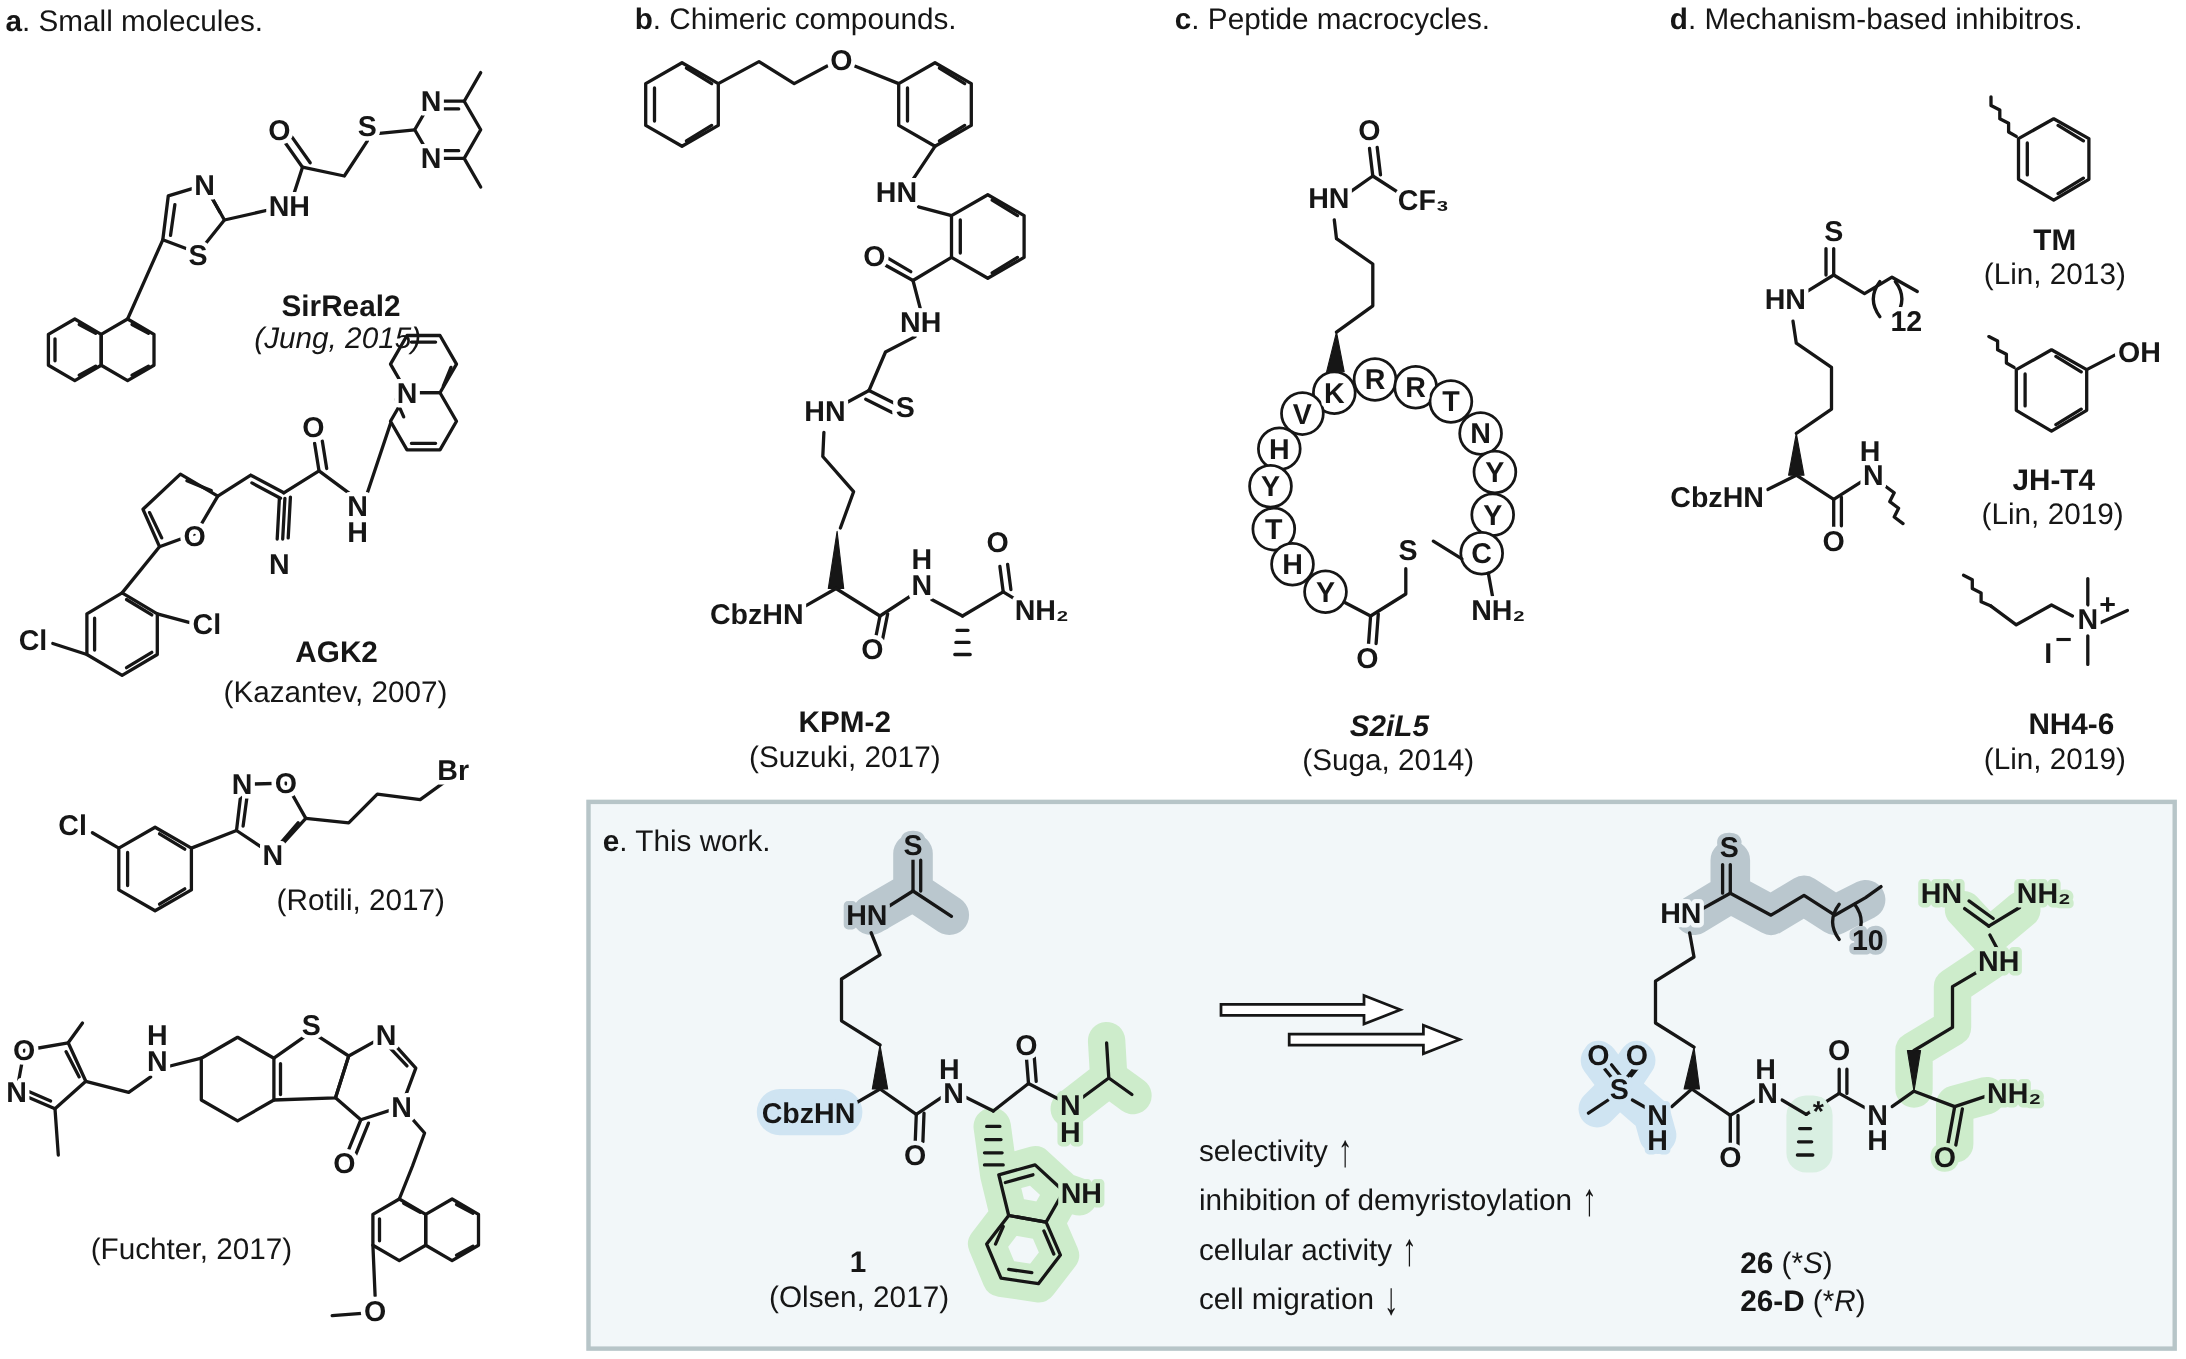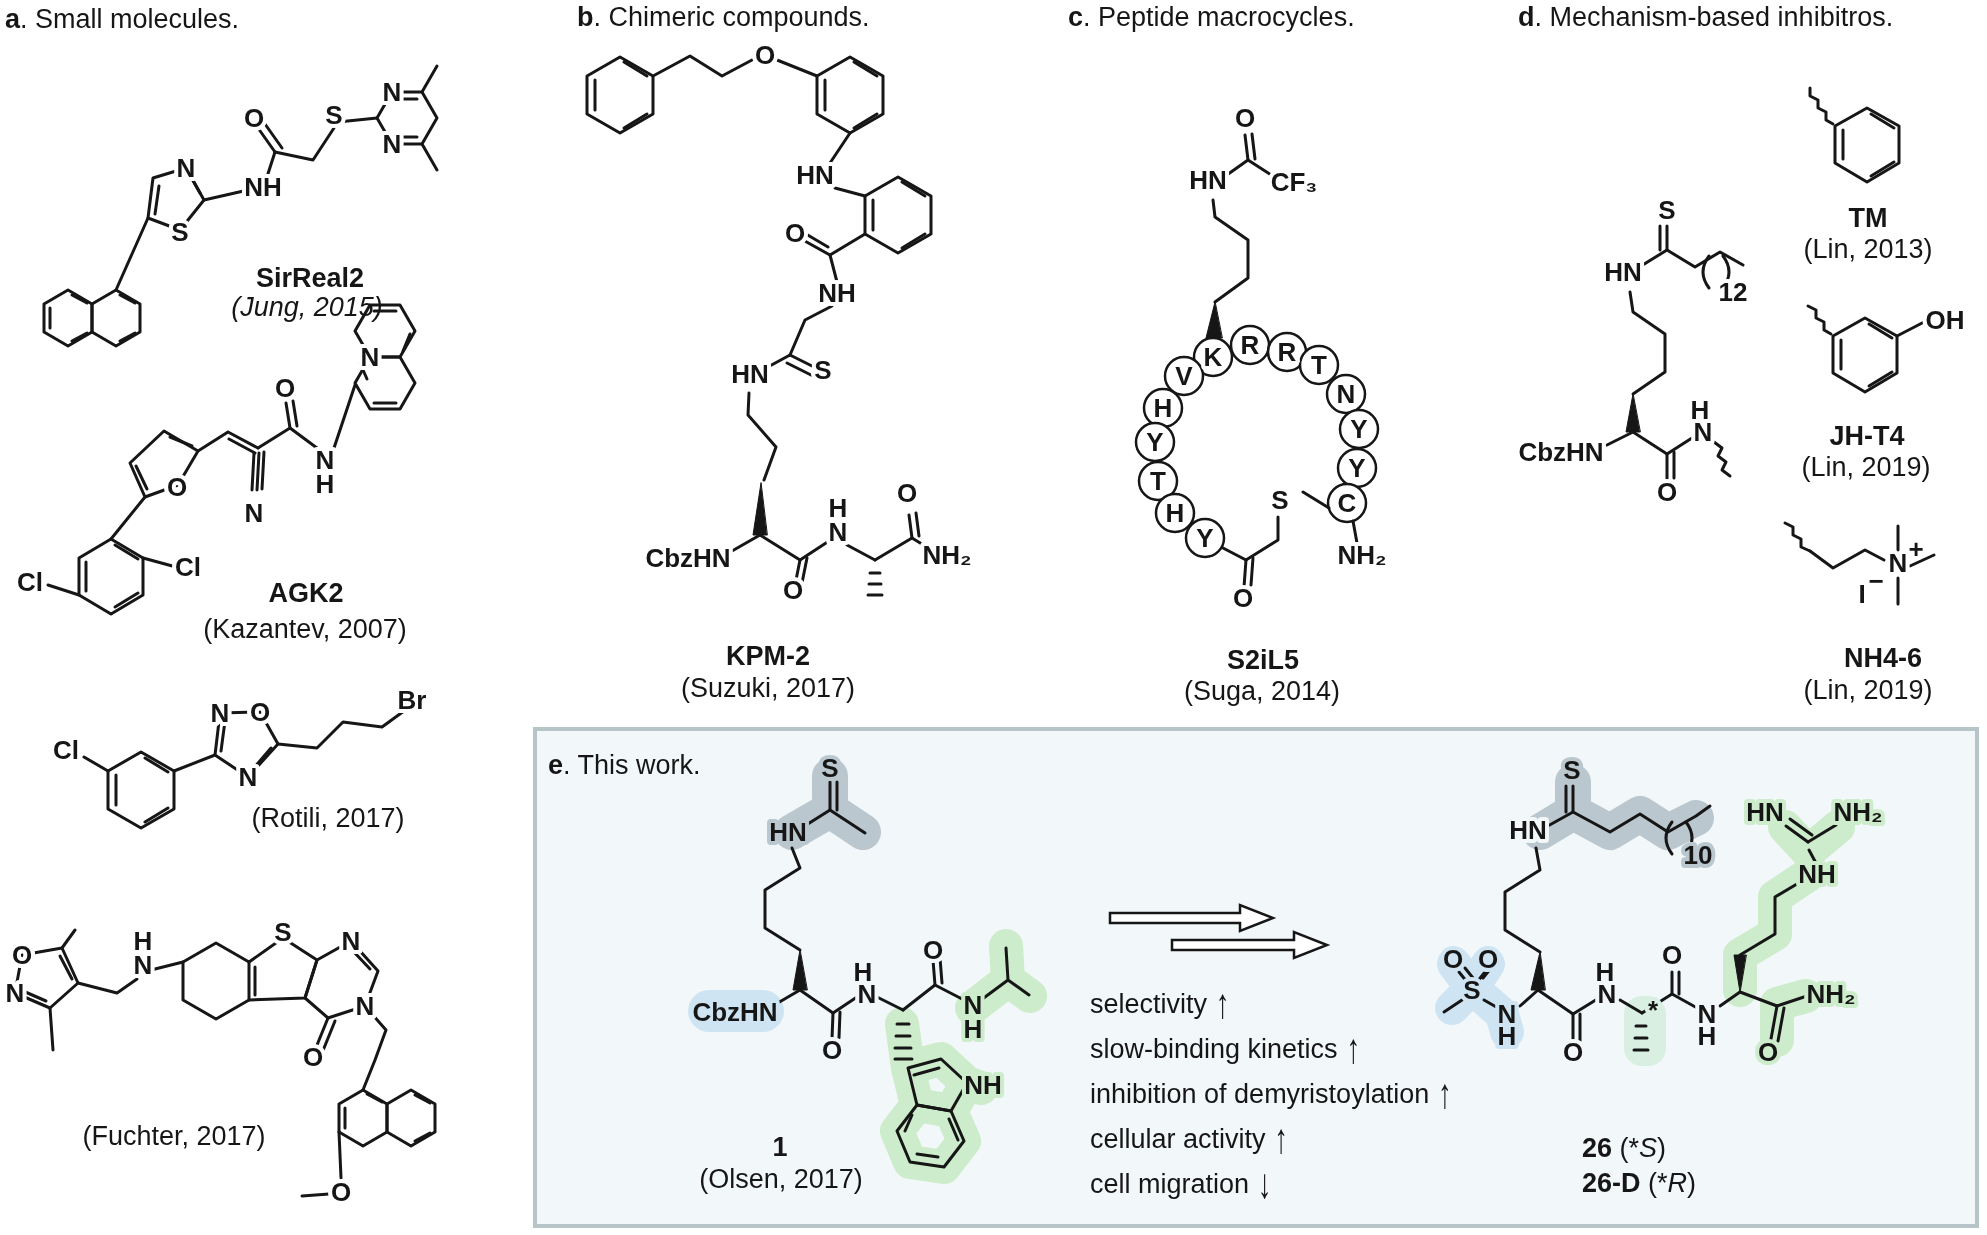--- a/index.html
+++ b/index.html
@@ -221,21 +221,21 @@
       <text x="299" y="398" class="al">Y</text>
       <text x="297" y="437" class="al">Y</text>
       <text x="287" y="472" class="al">C</text>
       <text x="124" y="345" class="al">V</text>
       <text x="103" y="377" class="al">H</text>
       <text x="95" y="411" class="al">Y</text>
       <text x="98" y="450" class="al">T</text>
       <text x="115" y="482" class="al">H</text>
       <text x="145" y="507" class="al">Y</text>
     </svg>
-  <div class="abs mname" style="left:1263px;top:645px;">S2iL5</div>
+  <div class="abs mname" style="left:1263px;top:645px;font-style:italic;">S2iL5</div>
   <div class="abs mref" style="left:1262px;top:676px;">(Suga, 2014)</div>
 
   <svg class="abs sk" style="left:1500px;top:180px;" width="300" height="330" viewBox="0 0 300 330">
     <path d="M167,70 L167,46 M160,70 L160,46"></path>
     <path d="M167,70 L141,86"></path>
     <path d="M167,70 L195,87 L220,72 L243,85"></path>
     <path d="M209,76 q-12,16 0,32 M223,76 q12,16 0,32"></path>
     <path d="M130,112 L133,132 L165,154 L165,192 L133,214"></path>
     <polygon class="wedge" points="133,214 126,252 140,252"></polygon>
     <path d="M133,252 L107,265"></path>
@@ -320,23 +320,22 @@
       <text x="433" y="310" class="al hl-green">H</text>
       <text x="443" y="366" class="al hl-green">NH</text>
     </svg>
   <div class="abs mname" style="left:780px;top:1132px;">1</div>
   <div class="abs mref" style="left:781px;top:1164px;">(Olsen, 2017)</div>
 
   <svg class="abs" style="left:1100px;top:900px;" width="250" height="65" viewBox="0 0 250 65">
     <polygon points="10,13 140,13 140,5 173,18 140,31 140,23 10,23" fill="#ffffff" stroke="#161616" stroke-width="2.5"></polygon>
     <polygon points="72,40 194,40 194,32 227,45 194,58 194,50 72,50" fill="#ffffff" stroke="#161616" stroke-width="2.5"></polygon>
   </svg>
-  <div class="abs" style="left:1090px;top:982px;">
+  <div class="abs" style="left:1090px;top:1024px;">
     <div class="orow"><span>selectivity</span><span class="oarr">↑</span></div>
-    <div class="orow"><span>slow-binding kinetics</span><span class="oarr">↑</span></div>
     <div class="orow"><span>inhibition of demyristoylation</span><span class="oarr">↑</span></div>
     <div class="orow"><span>cellular activity</span><span class="oarr">↑</span></div>
     <div class="orow"><span>cell migration</span><span class="oarr">↓</span></div>
   </div>
 
   <svg class="abs sk svg-e" style="left:1440px;top:742px;" width="545" height="470" viewBox="0 0 545 470">
     <path class="hlp gray" d="M100,90 L133,70 M133,70 L133,40 M133,70 L170,90 L200,72 L228,90 L256,76"></path>
     <path class="hlp blue" d="M14,222 L32,246 M48,222 L32,246 M32,246 L12,266 M32,246 L62,272 L67,290"></path>
     <rect x="184" y="254" width="42" height="70" rx="18" fill="#d9efe2"></rect>
     <path class="hlp green" d="M300,248 L300,213 L335,192 L335,155 L368,133 M368,110 L345,85 M368,110 L398,85 M337,262 L337,298 M337,262 L366,254"></path>

